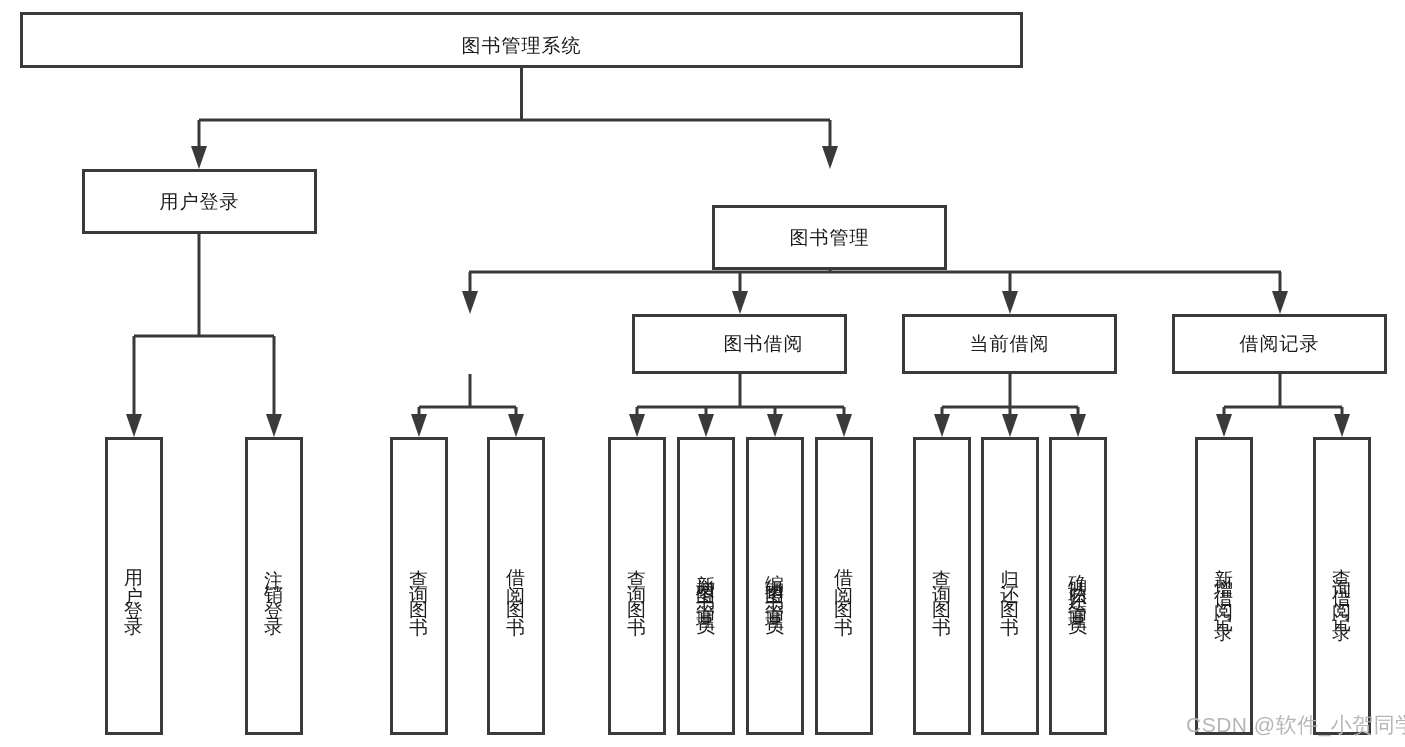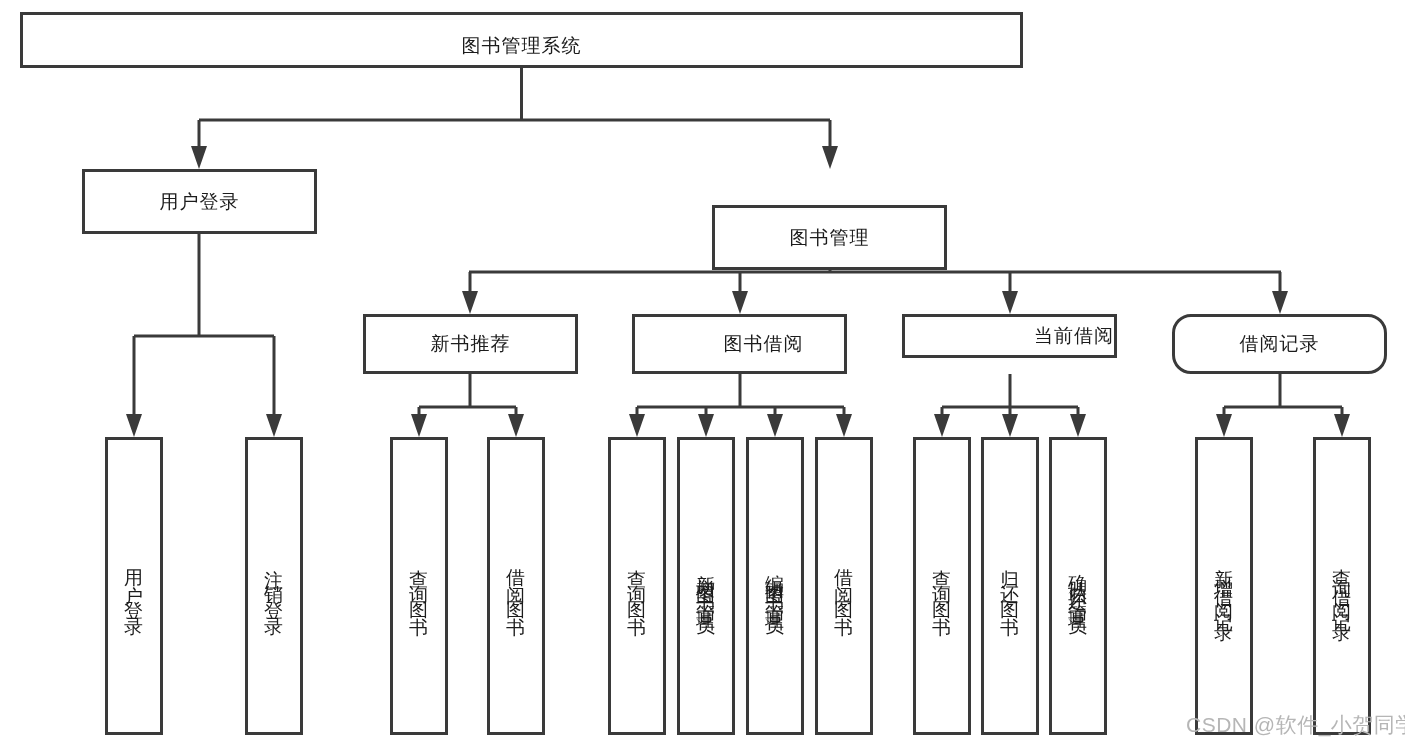--- a/index.html
+++ b/index.html
@@ -105,30 +105,27 @@
     <span class="root-label">图书管理系统</span>
   </div>
 
   <div class="box" style="left:82px; top:169px; width:235px; height:65px;">
     <span class="h-label">用户登录</span>
   </div>
   <div class="box" style="left:712px; top:169px; width:235px; height:65px;margin-top:36px;">
     <span class="h-label">图书管理</span>
   </div>
 
-  <div class="box" style="left:363px; top:314px; width:215px; height:60px;">
-    <span class="h-label">新书推荐</span>
-  </div>
   <div class="box" style="left:632px; top:314px; width:215px; height:60px;padding-left:48px;">
     <span class="h-label">图书借阅</span>
   </div>
-  <div class="box" style="left:902px; top:314px; width:215px; height:44px;justify-content:flex-end;">
+  <div class="box" style="left:902px; top:314px; width:215px; height:60px;">
     <span class="h-label">当前借阅</span>
   </div>
-  <div class="box" style="left:1172px; top:314px; width:215px; height:60px;border-radius:19px;">
+  <div class="box" style="left:1172px; top:314px; width:215px; height:60px;">
     <span class="h-label">借阅记录</span>
   </div>
 
   <div class="box leaf" style="left:105px; top:437px; width:58px; height:298px;">
     <span class="v4">用户登录</span>
   </div>
   <div class="box leaf" style="left:245px; top:437px; width:58px; height:298px;">
     <span class="v4">注销登录</span>
   </div>
 

